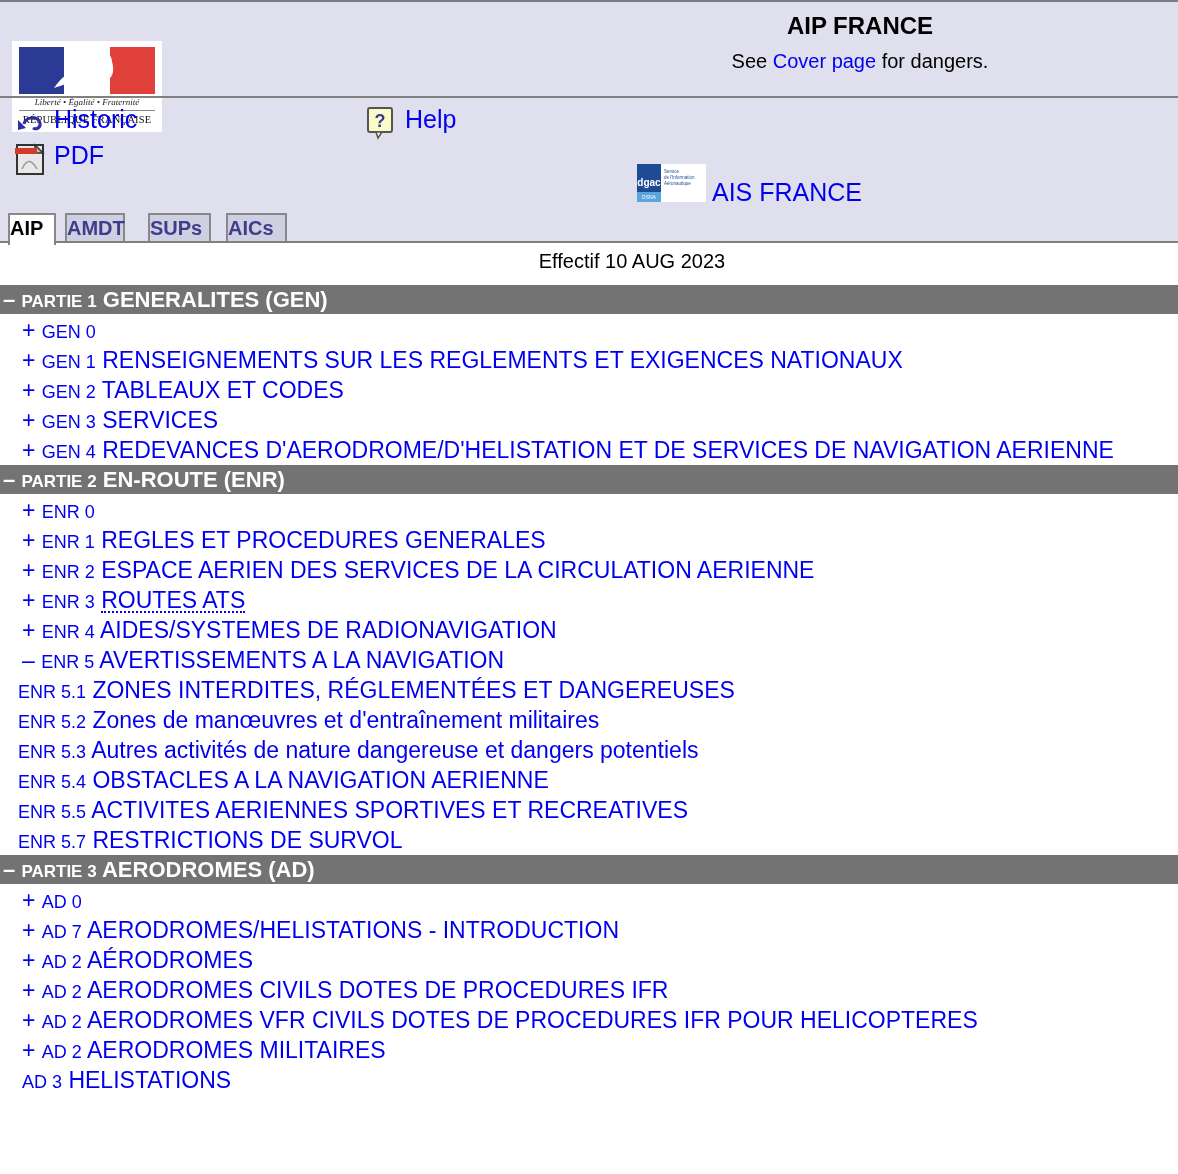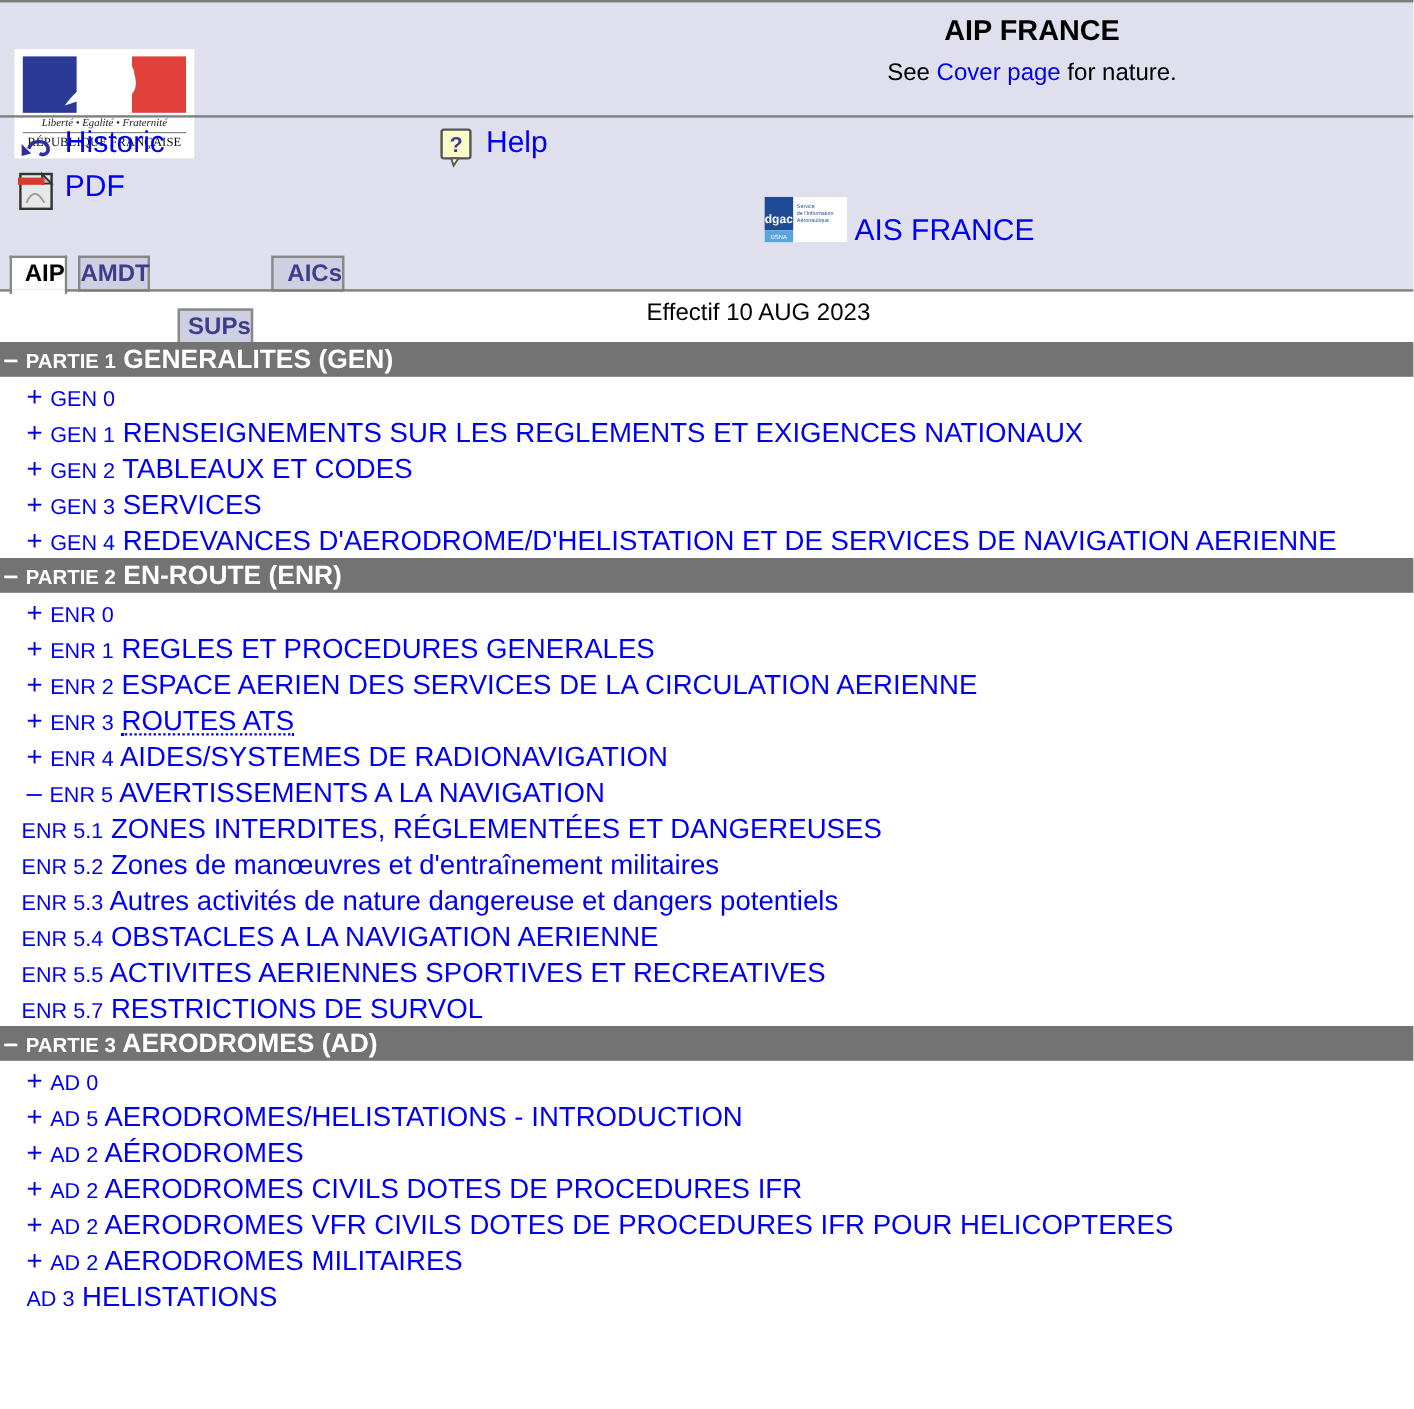--- a/index.html
+++ b/index.html
@@ -13,21 +13,21 @@
   .flag .w { position:absolute; left:45px; top:0; width:46px; height:47px; background:#fff; }
   .flag .r { position:absolute; left:91px; top:0; width:45px; height:47px; background:#e1413b; }
   .motto { position:absolute; left:7px; top:56px; width:136px; font-family:"Liberation Serif", serif; font-style:italic; font-size:9px; color:#222; text-align:center; }
   .mline { position:absolute; left:7px; top:69px; width:136px; height:1px; background:#888; }
   .rf { position:absolute; left:7px; top:73px; width:136px; font-family:"Liberation Serif", serif; font-size:10.5px; color:#111; text-align:center; letter-spacing:0.1px; }
   .title { position:absolute; left:660px; top:10px; width:400px; text-align:center; font-size:24px; font-weight:bold; color:#000; }
   .subtitle { position:absolute; left:660px; top:48px; width:400px; text-align:center; font-size:20px; color:#000; }
   a, .lnk { color:#0000ee; text-decoration:none; }
   .navlink { position:absolute; font-size:25px; color:#0000ee; }
   .icon { position:absolute; }
-  .tab { position:absolute; top:211px; height:30px; box-sizing:border-box; border:2px solid #888; font-size:20px; font-weight:bold; color:#3d3d8c; background:#cfcfe2; text-align:right; line-height:26px; }
+  .tab { position:absolute; top:211px; height:30px; box-sizing:border-box; border:2px solid #888; font-size:20px; font-weight:bold; color:#3d3d8c; background:#cfcfe2; text-align:left; line-height:26px; }
   .tab.active { background:#fff; color:#000; border-bottom:none; height:32px; }
   .effectif { position:absolute; left:0; top:250px; width:1264px; text-align:center; font-size:20px; color:#000; }
   .toc { position:absolute; left:0; top:285px; width:1178px; }
   .part { height:29px; background:#737373; color:#fff; font-weight:bold; font-size:22px; line-height:29px; padding-left:3px; white-space:nowrap; margin-bottom:1px; }
   .part .small { font-size:17px; }
   .row { height:30px; line-height:30px; font-size:23px; color:#0000ee; white-space:nowrap; padding-left:22px; }
   .row .code { font-size:18px; }
   .row.sub { padding-left:18px; }
   .row.noexp { padding-left:22px; }
   .dotted { border-bottom:2px dotted #0000ee; line-height:22px; display:inline-block; }
@@ -47,21 +47,21 @@
     </div>
     <div class="motto">Liberté • Égalité • Fraternité</div>
     <div class="mline"></div>
     <div class="rf">RÉPUBLIQUE FRANÇAISE</div>
   </div>
 
   <div class="title">AIP FRANCE</div>
   <div class="subtitle">
     <span>See</span>
     <a href="#">Cover page</a>
-    <span>for nature.</span>
+    <span>for dangers.</span>
   </div>
 
   <div class="hline1"></div>
 
   <span class="icon" style="left:16px;top:108px;">
     <svg width="28" height="22" viewBox="0 0 28 22">
         <path d="M8 14 C10 6 22 6 24 13 C25 18 20 20 17 18" fill="none" stroke="#2e2ea0" stroke-width="3"></path>
         <path d="M2 10 L10 18 L2 20 Z" fill="#2e2ea0"></path>
       </svg>
   </span>
@@ -96,21 +96,21 @@
         <text x="12" y="35" text-anchor="middle" font-family="Liberation Sans, sans-serif" font-size="5" fill="#fff">DSNA</text>
         <text x="27" y="9" font-family="Liberation Sans, sans-serif" font-size="4.5" fill="#1e4b94">Service</text>
         <text x="27" y="15" font-family="Liberation Sans, sans-serif" font-size="4.5" fill="#1e4b94">de l'Information</text>
         <text x="27" y="21" font-family="Liberation Sans, sans-serif" font-size="4.5" fill="#1e4b94">Aéronautique</text>
       </svg>
   </span>
   <a href="#" class="navlink" style="left:712px;top:176px;">AIS FRANCE</a>
 
   <div class="tab active" style="left:8px;width:48px;">AIP</div>
   <div class="tab" style="left:65px;width:60px;">AMDT</div>
-  <div class="tab" style="left:148px;width:63px;margin-top:44px;">SUPs</div>
+  <div class="tab" style="left:148px;width:63px;">SUPs</div>
   <div class="tab" style="left:226px;width:61px;">AICs</div>
 </div>
 <div class="hline2"></div>
 <div style="position:absolute;left:10px;top:241px;width:44px;height:3px;background:#fff;"></div>
 
 <div class="effectif">Effectif 10 AUG 2023</div>
 
 <div class="toc">
 
   <div class="part">
@@ -141,19 +141,19 @@
   <div class="row sub"><span class="code">ENR 5.4</span> <span>OBSTACLES A LA NAVIGATION AERIENNE</span></div>
   <div class="row sub"><span class="code">ENR 5.5</span> <span>ACTIVITES AERIENNES SPORTIVES ET RECREATIVES</span></div>
   <div class="row sub"><span class="code">ENR 5.7</span> <span>RESTRICTIONS DE SURVOL</span></div>
 
   <div class="part">
     <span>–</span>
     <span class="small">PARTIE 3</span>
     <span>AERODROMES (AD)</span>
   </div>
   <div class="row"><span>+</span> <span class="code">AD 0</span></div>
-  <div class="row"><span>+</span> <span class="code">AD 5</span> <span>AERODROMES/HELISTATIONS - INTRODUCTION</span></div>
+  <div class="row"><span>+</span> <span class="code">AD 7</span> <span>AERODROMES/HELISTATIONS - INTRODUCTION</span></div>
   <div class="row"><span>+</span> <span class="code">AD 2</span> <span>AÉRODROMES</span></div>
   <div class="row"><span>+</span> <span class="code">AD 2</span> <span>AERODROMES CIVILS DOTES DE PROCEDURES IFR</span></div>
   <div class="row"><span>+</span> <span class="code">AD 2</span> <span>AERODROMES VFR CIVILS DOTES DE PROCEDURES IFR POUR HELICOPTERES</span></div>
   <div class="row"><span>+</span> <span class="code">AD 2</span> <span>AERODROMES MILITAIRES</span></div>
   <div class="row noexp"><span class="code">AD 3</span> <span>HELISTATIONS</span></div>
 </div>
 
 </body></html>

